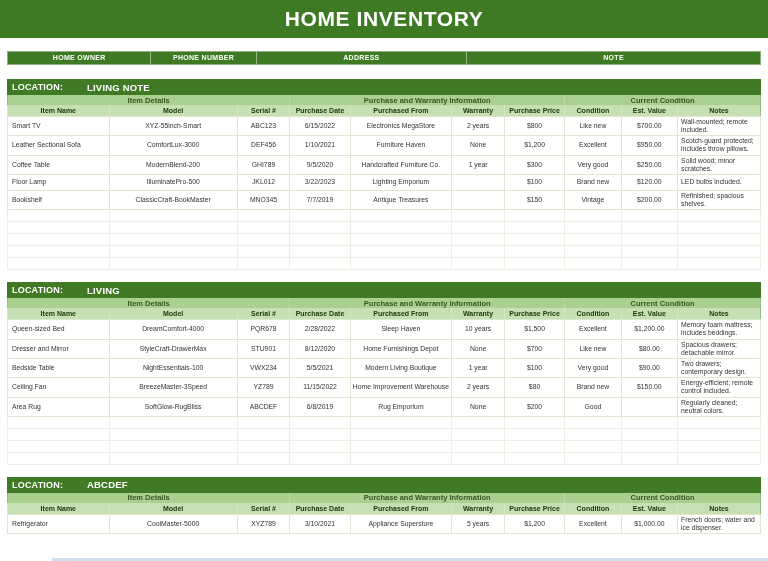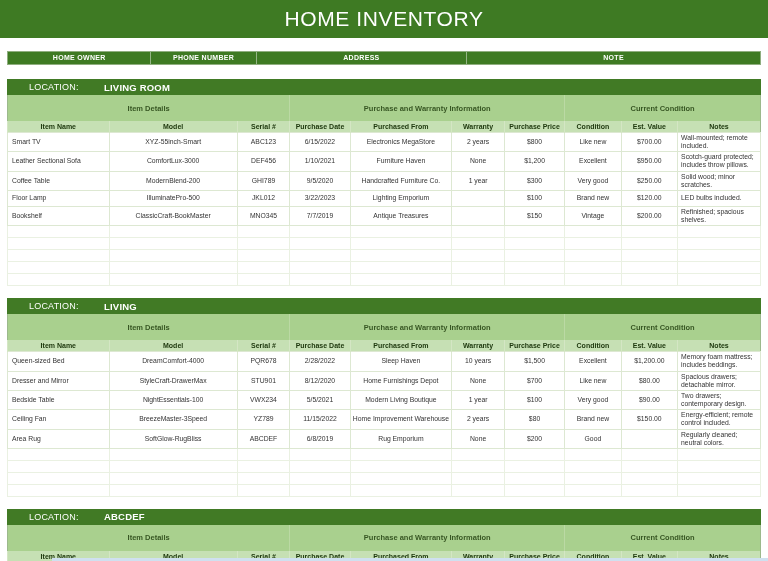--- a/index.html
+++ b/index.html
@@ -2,47 +2,47 @@
 <html><head>
 <meta charset="utf-8">
 <style>
   html,body{margin:0;padding:0;}
   body{
     width:768px;height:561px;overflow:hidden;background:#ffffff;
     font-family:"Liberation Sans",sans-serif;position:relative;
   }
   
   .banner{height:38px;background:#3E7A23;display:flex;align-items:center;justify-content:center;}
-  .banner h1{margin:12px;color:#ffffff;font-size:21px;font-weight:normal;letter-spacing:.6px;}
+  .banner h1{margin:12px;color:#ffffff;font-size:21px;font-weight:bold;letter-spacing:.6px;}
 
   
   .owner-wrap{margin:13px 7px 0 7px;border:1px solid #8FAE7F;}
   .owner-table{width:100%;border-collapse:collapse;table-layout:fixed;}
   .owner-table th{
     background:#3E7A23;color:#ffffff;font-size:7px;font-weight:bold;
     padding:2px 0 3px 0;border-right:1px solid rgba(255,255,255,.45);letter-spacing:.3px;
   }
   .owner-table th:last-child{border-right:none;}
   .owner-table td{
     font-size:8px;color:#333333;text-align:center;vertical-align:middle;
     padding:3px 2px;height:22px;border-right:1px solid #D8E4CE;background:#ffffff;
   }
   .owner-table td:last-child{border-right:none;}
   .owner-table td.note-cell{text-align:left;font-size:7.5px;line-height:1.4;padding:2px 6px;}
 
   
   .section{margin:14px 7px 0 7px;}
   .section.mt12{margin-top:12px;}
   .loc-bar{background:#417A25;height:16px;display:flex;align-items:center;}
-  .loc-label{color:#ffffff;font-weight:normal;font-size:9px;padding-left:22px;width:75px;flex:none;letter-spacing:.2px;}
+  .loc-label{color:#ffffff;font-weight:bold;font-size:9px;padding-left:5px;width:75px;flex:none;letter-spacing:.2px;}
   .loc-name{color:#ffffff;font-weight:bold;font-size:9.5px;letter-spacing:.2px;}
   .inv-table{width:100%;border-collapse:collapse;table-layout:fixed;border:1px solid #9CB98C;border-top:none;}
   .group-row td{
     background:#A9D08E;color:#375623;font-weight:bold;font-size:7.5px;text-align:center;
-    height:10px;padding:8px;border-left:1px solid #BBD9A4;
+    height:10px;padding:0;border-left:1px solid #BBD9A4;
   }
   .group-row td:first-child{border-left:none;}
   .colhdr-row td{
     background:#C6E0B4;color:#203A10;font-weight:bold;font-size:7px;text-align:center;
     height:11px;padding:0 1px;border-left:1px solid #D4E6C4;
   }
   .data-row td{
     font-size:6.8px;color:#333333;text-align:center;vertical-align:middle;
     border:1px solid #DDE8D2;padding:1px 1px;height:13px;background:#ffffff;line-height:1.2;
   }
@@ -79,21 +79,21 @@
       <th>NOTE</th>
     </tr>
   </tbody>
     </table>
 </div>
 
 <div>
     <div class="section">
       <div class="loc-bar">
         <div class="loc-label">LOCATION:</div>
-        <div class="loc-name">LIVING ROOM</div>
+        <div class="loc-name">LIVING NOTE</div>
       </div>
       <table class="inv-table">
         <colgroup>
           <col class="c0">
           <col class="c1">
           <col class="c2">
           <col class="c3">
           <col class="c4">
           <col class="c5">
           <col class="c6">

